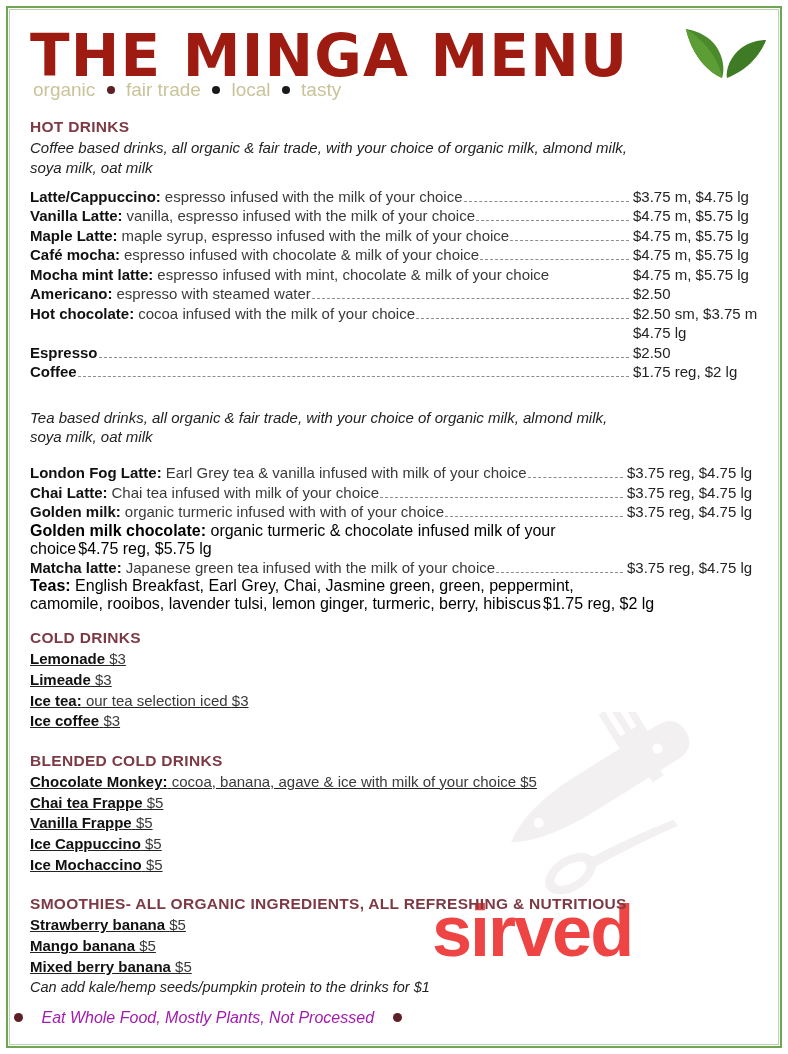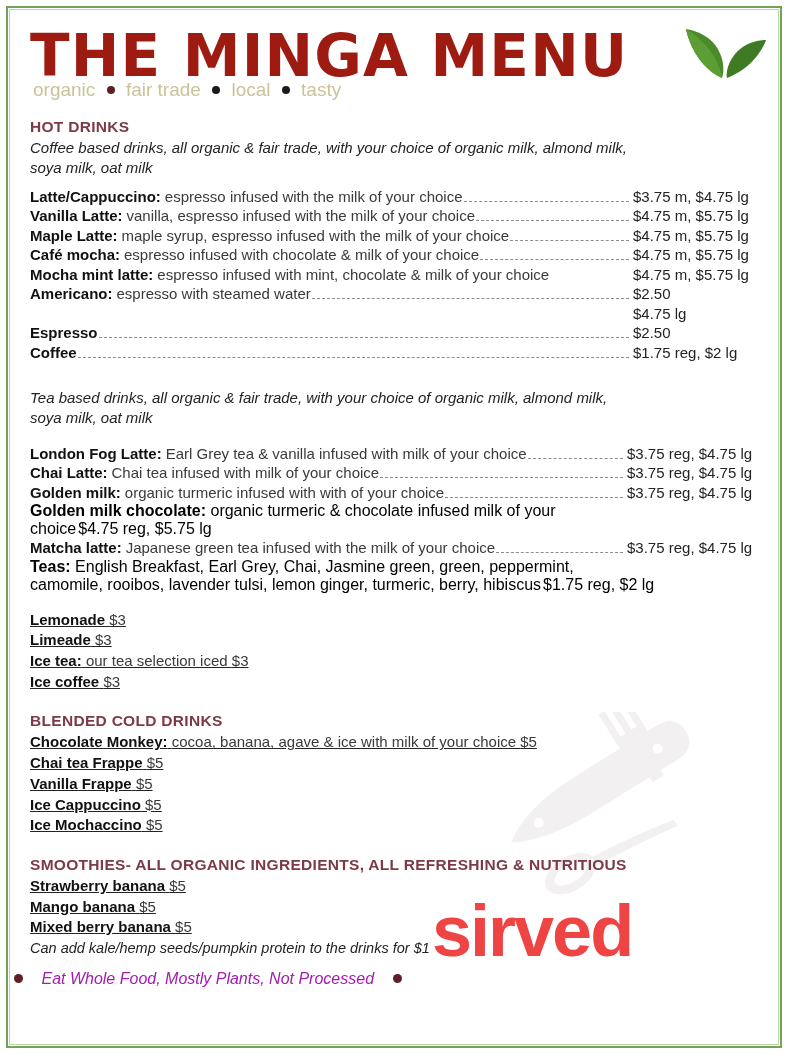--- a/index.html
+++ b/index.html
@@ -283,20 +283,26 @@
           <span class="price pcol-hot">$4.75 m, $5.75 lg</span>
         </div>
 
         <div class="row">
           <span class="nm">Americano:</span>
           <span class="desc">espresso with steamed water</span>
           <span class="lead"></span>
           <span class="price pcol-hot">$2.50</span>
         </div>
 
+        <div class="row">
+          <span class="nm">Hot chocolate:</span>
+          <span class="desc">cocoa infused with the milk of your choice</span>
+          <span class="lead"></span>
+          <span class="price pcol-hot">$2.50 sm, $3.75 m</span>
+        </div>
 
         <div class="row">
           <span class="nm"></span>
           <span class="lead hidden"></span>
           <span class="price pcol-hot">$4.75 lg</span>
         </div>
 
         <div class="row">
           <span class="nm">Espresso</span>
           <span class="lead"></span>
@@ -370,20 +376,21 @@
             <span class="price pcol-tea">$1.75 reg, $2 lg</span>
           </span>
         </div>
 
       </div>
     </div>
 
     <div class="sp-16"></div>
 
     <div>
+      <div class="section-head">COLD DRINKS</div>
       <div class="srow">
         <b>Lemonade</b>
         <span class="pr">$3</span>
       </div>
       <div class="srow">
         <b>Limeade</b>
         <span class="pr">$3</span>
       </div>
       <div class="srow">
         <b>Ice tea:</b>

